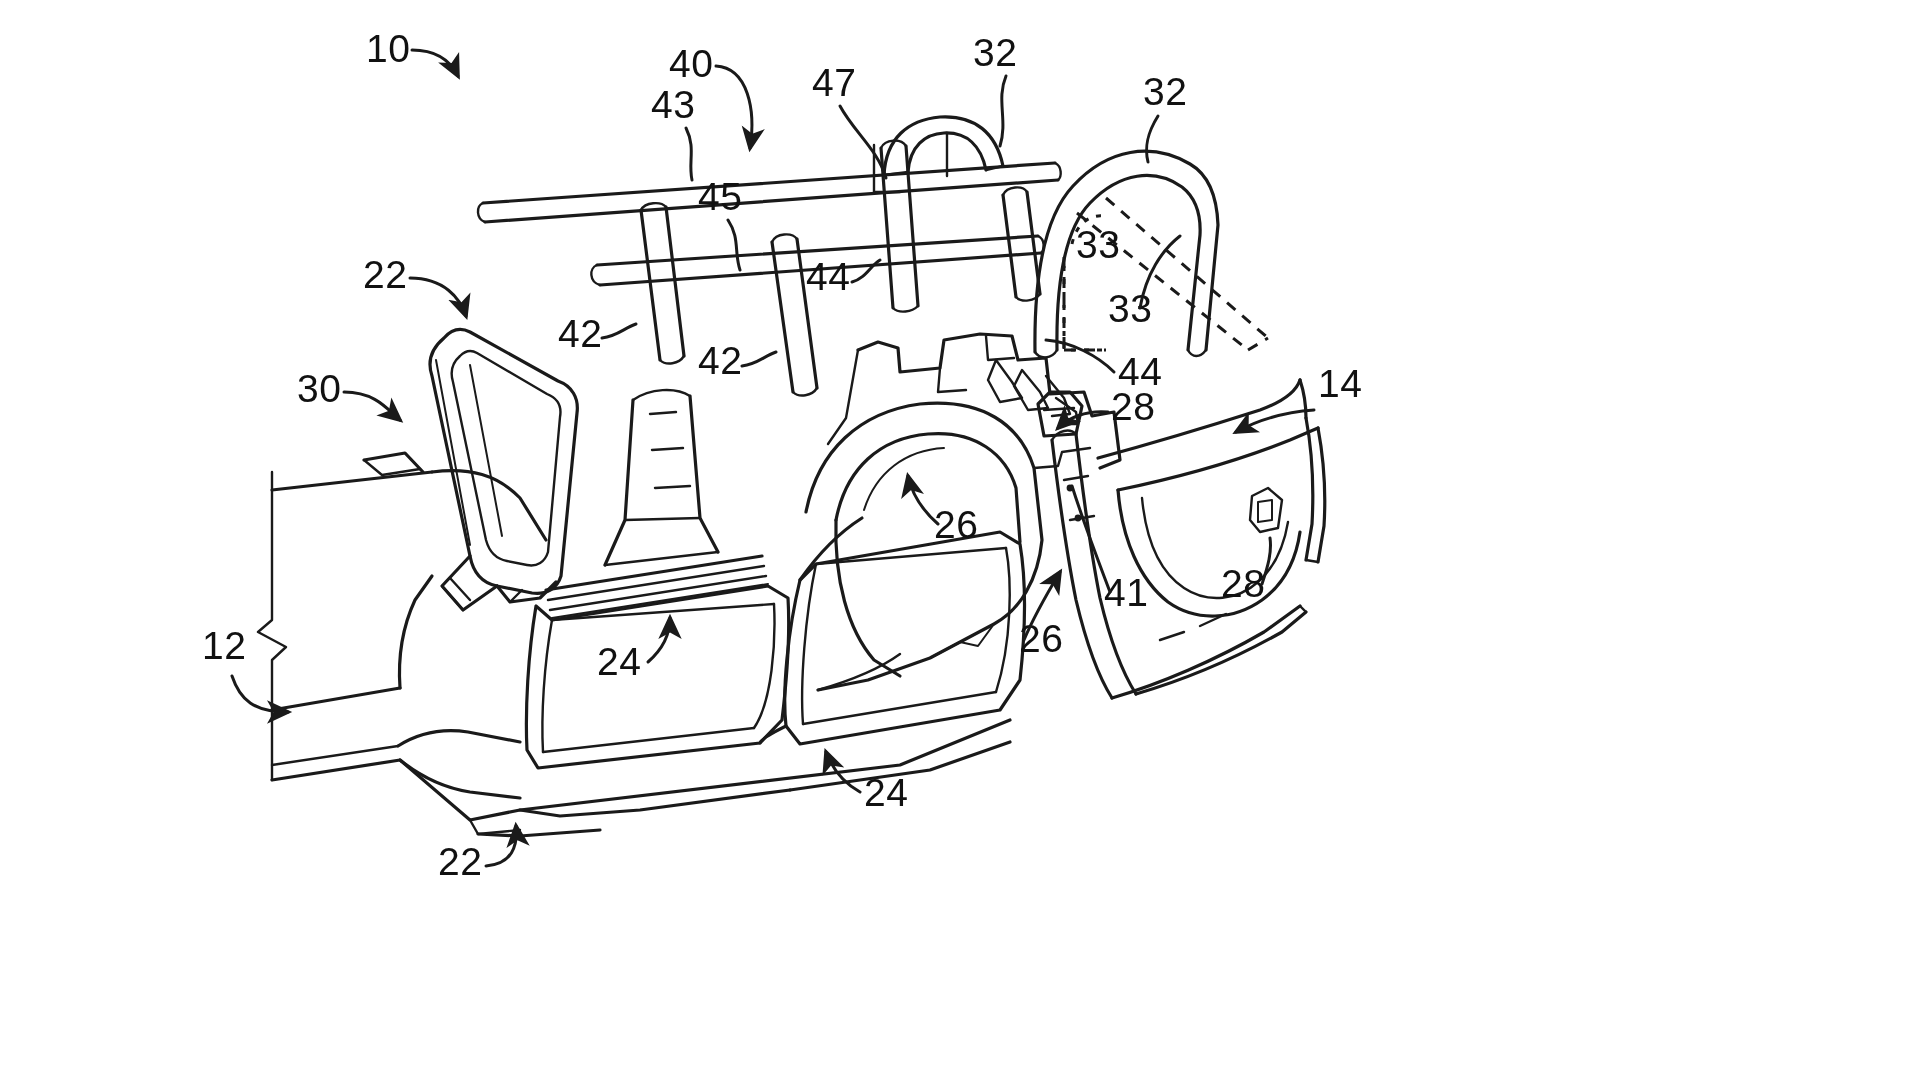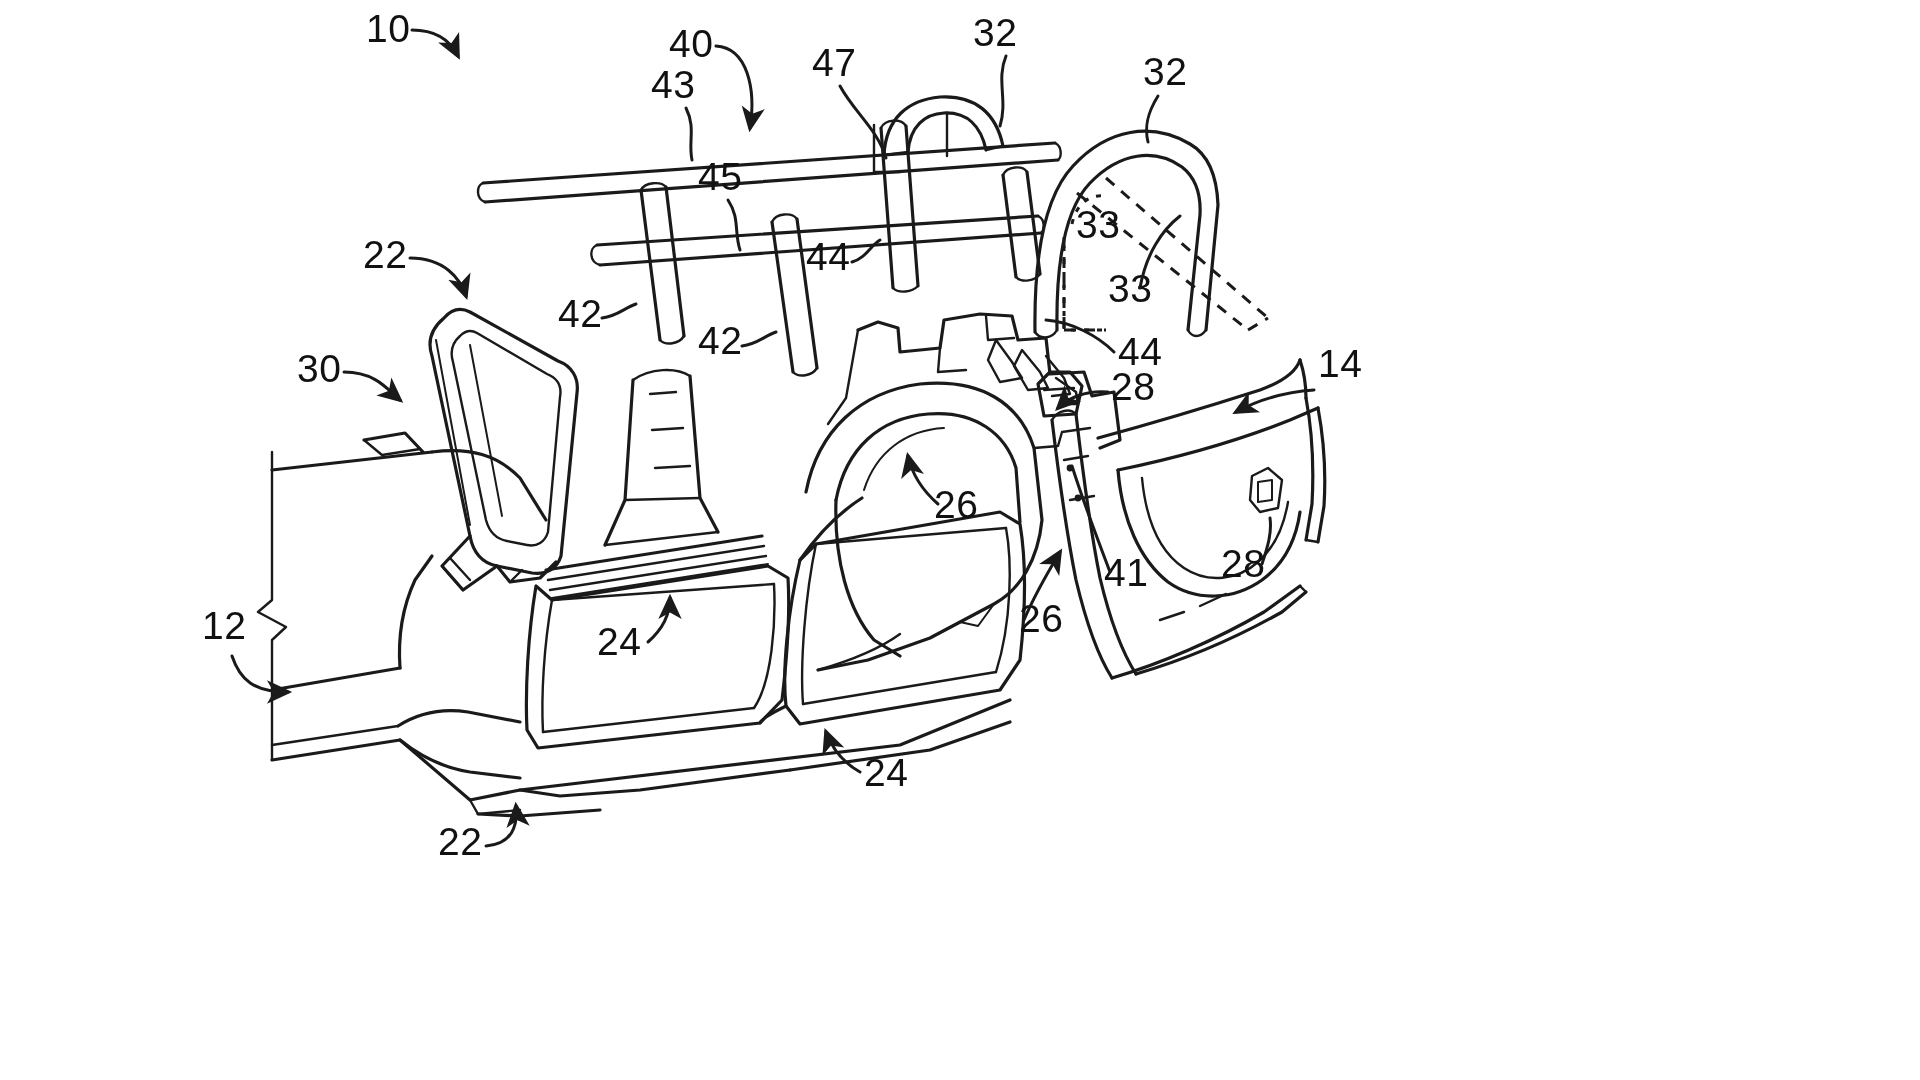--- a/index.html
+++ b/index.html
@@ -11,20 +11,21 @@
     width: 1920px;
     height: 1080px;
     font-family: "Liberation Sans", sans-serif;
     overflow: hidden;
   }
   #figure-root {
     position: relative;
     width: 1920px;
     height: 812px;
     background: #ffffff;
+    margin-top: 20px;
   }
   svg#patent-figure {
     display: block;
     width: 1920px;
     height: 1080px;
   }
   .ln {
     fill: none;
     stroke: #1a1a1a;
     stroke-width: 3.2;

